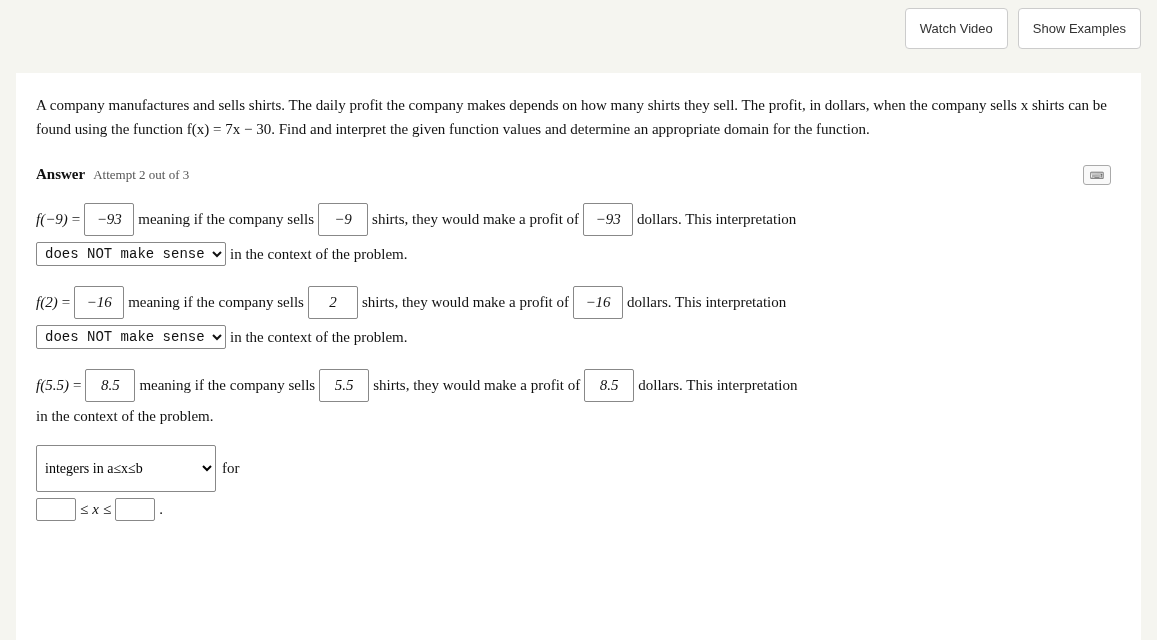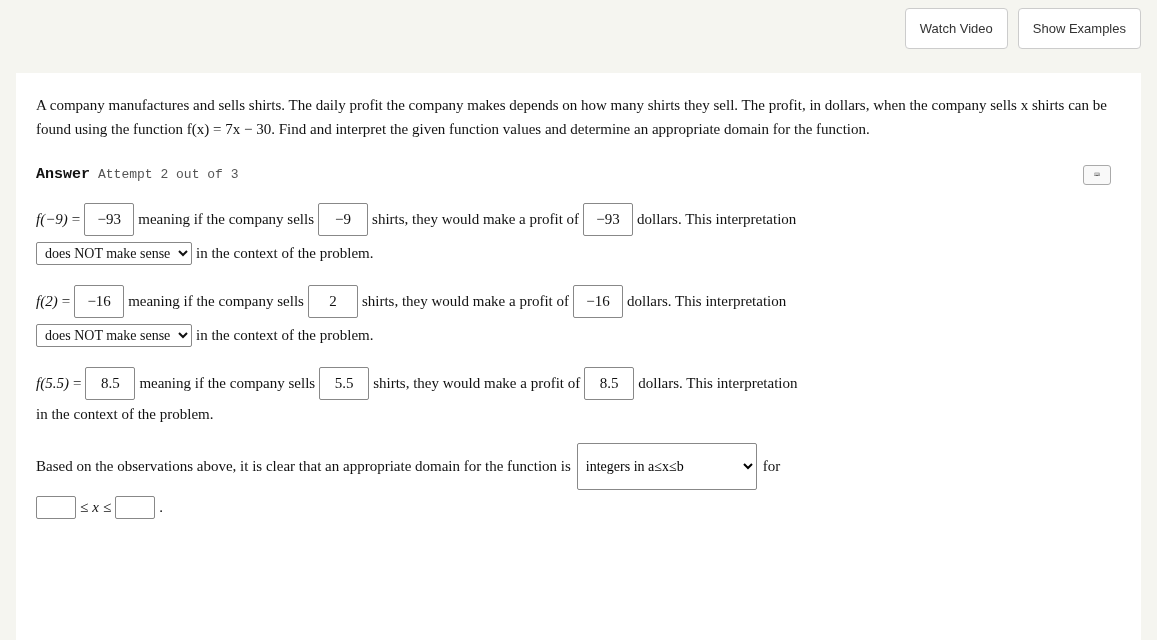--- a/index.html
+++ b/index.html
@@ -36,21 +36,20 @@
       font-size: 15px;
       line-height: 1.6;
       margin-bottom: 24px;
       color: #111;
     }
     .answer-header {
       display: flex;
       align-items: baseline;
       gap: 8px;
       margin-bottom: 18px;
-      font-family: Liberation Mono, monospace;
     }
     .answer-label {
       font-weight: bold;
       font-size: 15px;
     }
     .attempt-text {
       font-size: 13px;
       color: #555;
     }
     .keyboard-icon {
@@ -78,27 +77,28 @@
     .input-box {
       border: 1px solid #888;
       border-radius: 2px;
       padding: 2px 6px;
       min-width: 50px;
       text-align: center;
       font-size: 15px;
       font-family: Georgia, serif;
       background: #fff;
       display: inline-block;
+      font-style: italic;
     }
     .select-box {
       border: 1px solid #888;
       border-radius: 2px;
       padding: 2px 4px;
       font-size: 14px;
-      font-family: Liberation Serif, serif;
+      font-family: Liberation Mono, monospace;
       background: #fff;
       cursor: pointer;
       color: #111;
       appearance: auto;
     }
     .interpretation-row {
       display: flex;
       align-items: center;
       gap: 4px;
       margin-bottom: 20px;
@@ -219,21 +219,20 @@
       <span>shirts, they would make a profit of</span>
       <span class="input-box">8.5</span>
       <span>dollars. This interpretation</span>
     </div>
     <div class="interpretation-row">
       <span>in the context of the problem.</span>
     </div>
   </div>
 
   <div class="domain-row">
-    <span>Based on the observations above, it is clear that an appropriate domain for the function is</span>
     <select class="domain-select">
       <option>integers in a≤x≤b</option>
       <option>all real numbers</option>
       <option>positive integers</option>
       <option>non-negative integers</option>
     </select>
     <span>for</span>
   </div>
   <div class="ineq-row">
     <input type="text" class="small-input" value="" style="">

